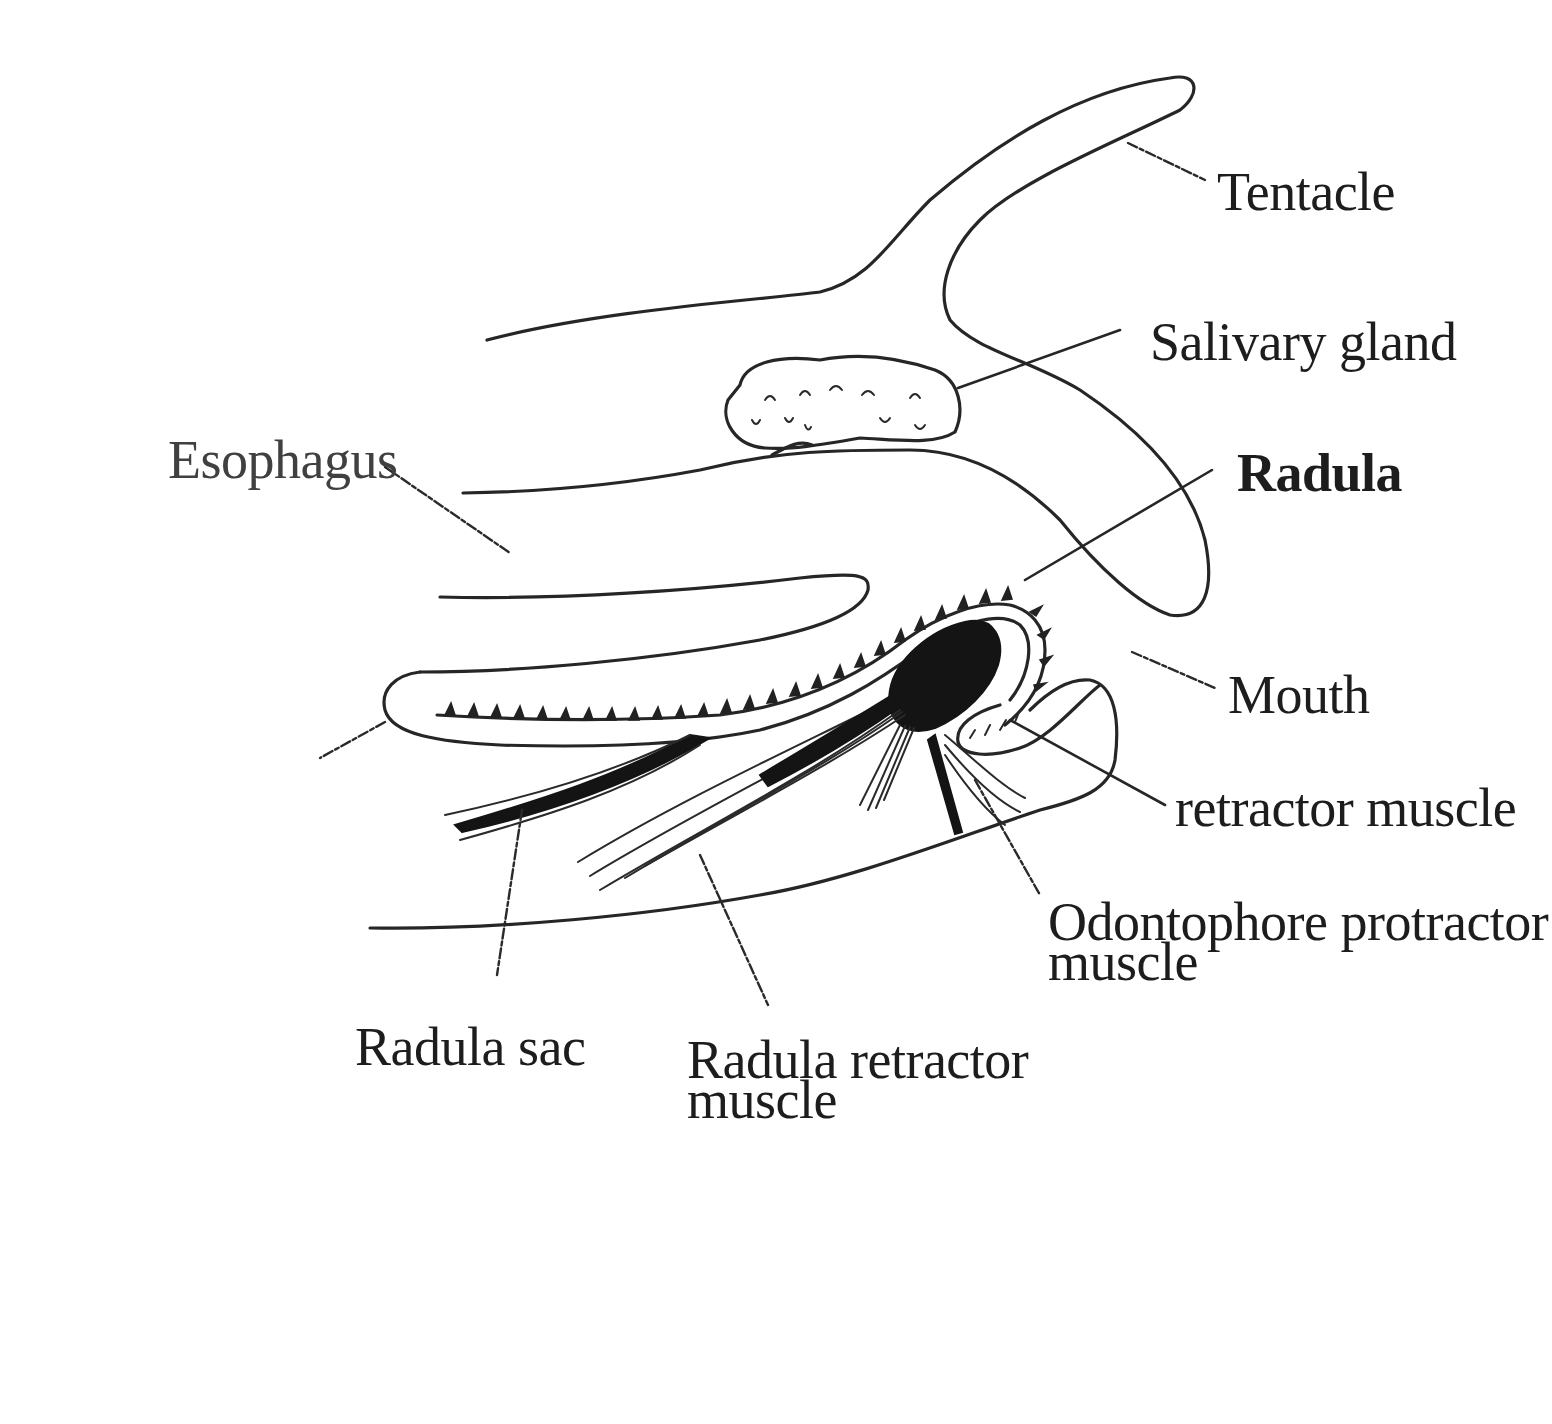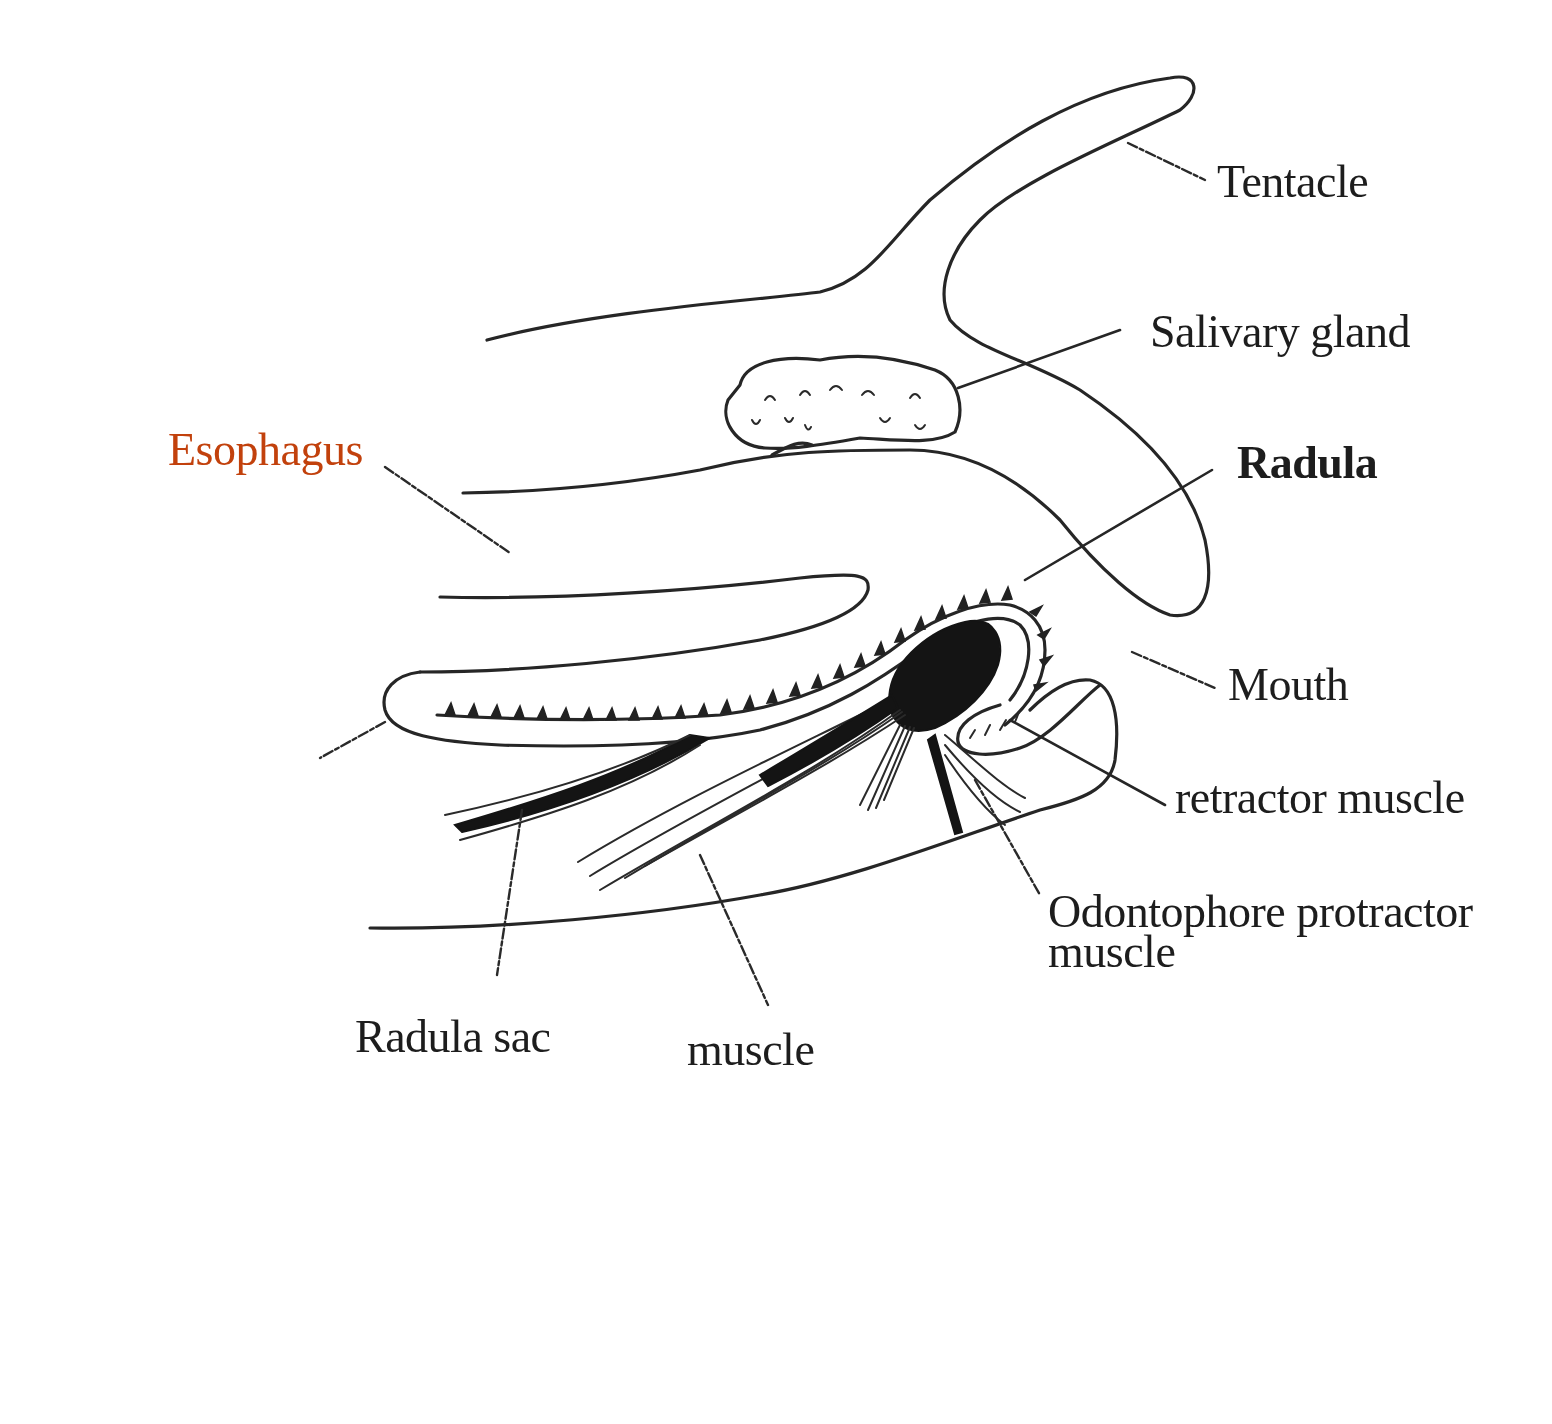--- a/index.html
+++ b/index.html
@@ -53,27 +53,28 @@
       stroke: #141414;
       stroke-width: 2;
     }
     .tooth {
       fill: #222;
       stroke: #222;
       stroke-width: 1.5;
     }
     .label {
       position: absolute;
-      font-size: 46px;
+      font-size: 54px;
       line-height: 40px;
       white-space: nowrap;
       letter-spacing: -0.5px;
       color: #1d1d1d;
-    }
-    .label.faint { color: #c2410c; }
+      margin-top: 10px;
+    }
+    .label.faint { color: #404040; }
   </style>
 </head>
 <body>
 
 <svg id="diagram" viewBox="0 0 1552 1424" xmlns="http://www.w3.org/2000/svg">
 
   <path class="ln" d="M487,340 C600,310 760,300 820,292 C870,280 890,240 930,200 C1000,140 1080,90 1170,78 C1200,72 1200,95 1180,110 C1120,140 1020,180 980,220 C950,250 935,290 950,320 C975,350 1030,360 1080,390 C1140,430 1190,480 1205,540 C1215,590 1205,620 1170,615 C1140,605 1100,570 1060,520 C1010,470 960,450 910,450 C840,450 780,450 700,470 C620,485 540,492 463,493"></path>
 
   <path class="ln" d="M740,385 C745,362 780,355 820,360 C860,352 900,358 935,370 C960,380 965,410 955,432 C935,445 900,440 860,438 C820,445 790,450 765,448 C735,446 720,420 728,400 Z"></path>
   <g class="thin">
@@ -190,14 +191,15 @@
 </div>
 
 <div class="label" style="left:1048px; top:892px;">
   <div>Odontophore protractor</div>
   <div>muscle</div>
 </div>
 
 <div class="label" style="left:355px; top:1017px;font-family:Liberation Serif, serif;">Radula sac</div>
 
 <div class="label" style="left:687px; top:1030px;">
+  <div>Radula retractor</div>
   <div>muscle</div>
 </div>
 
 </body></html>

